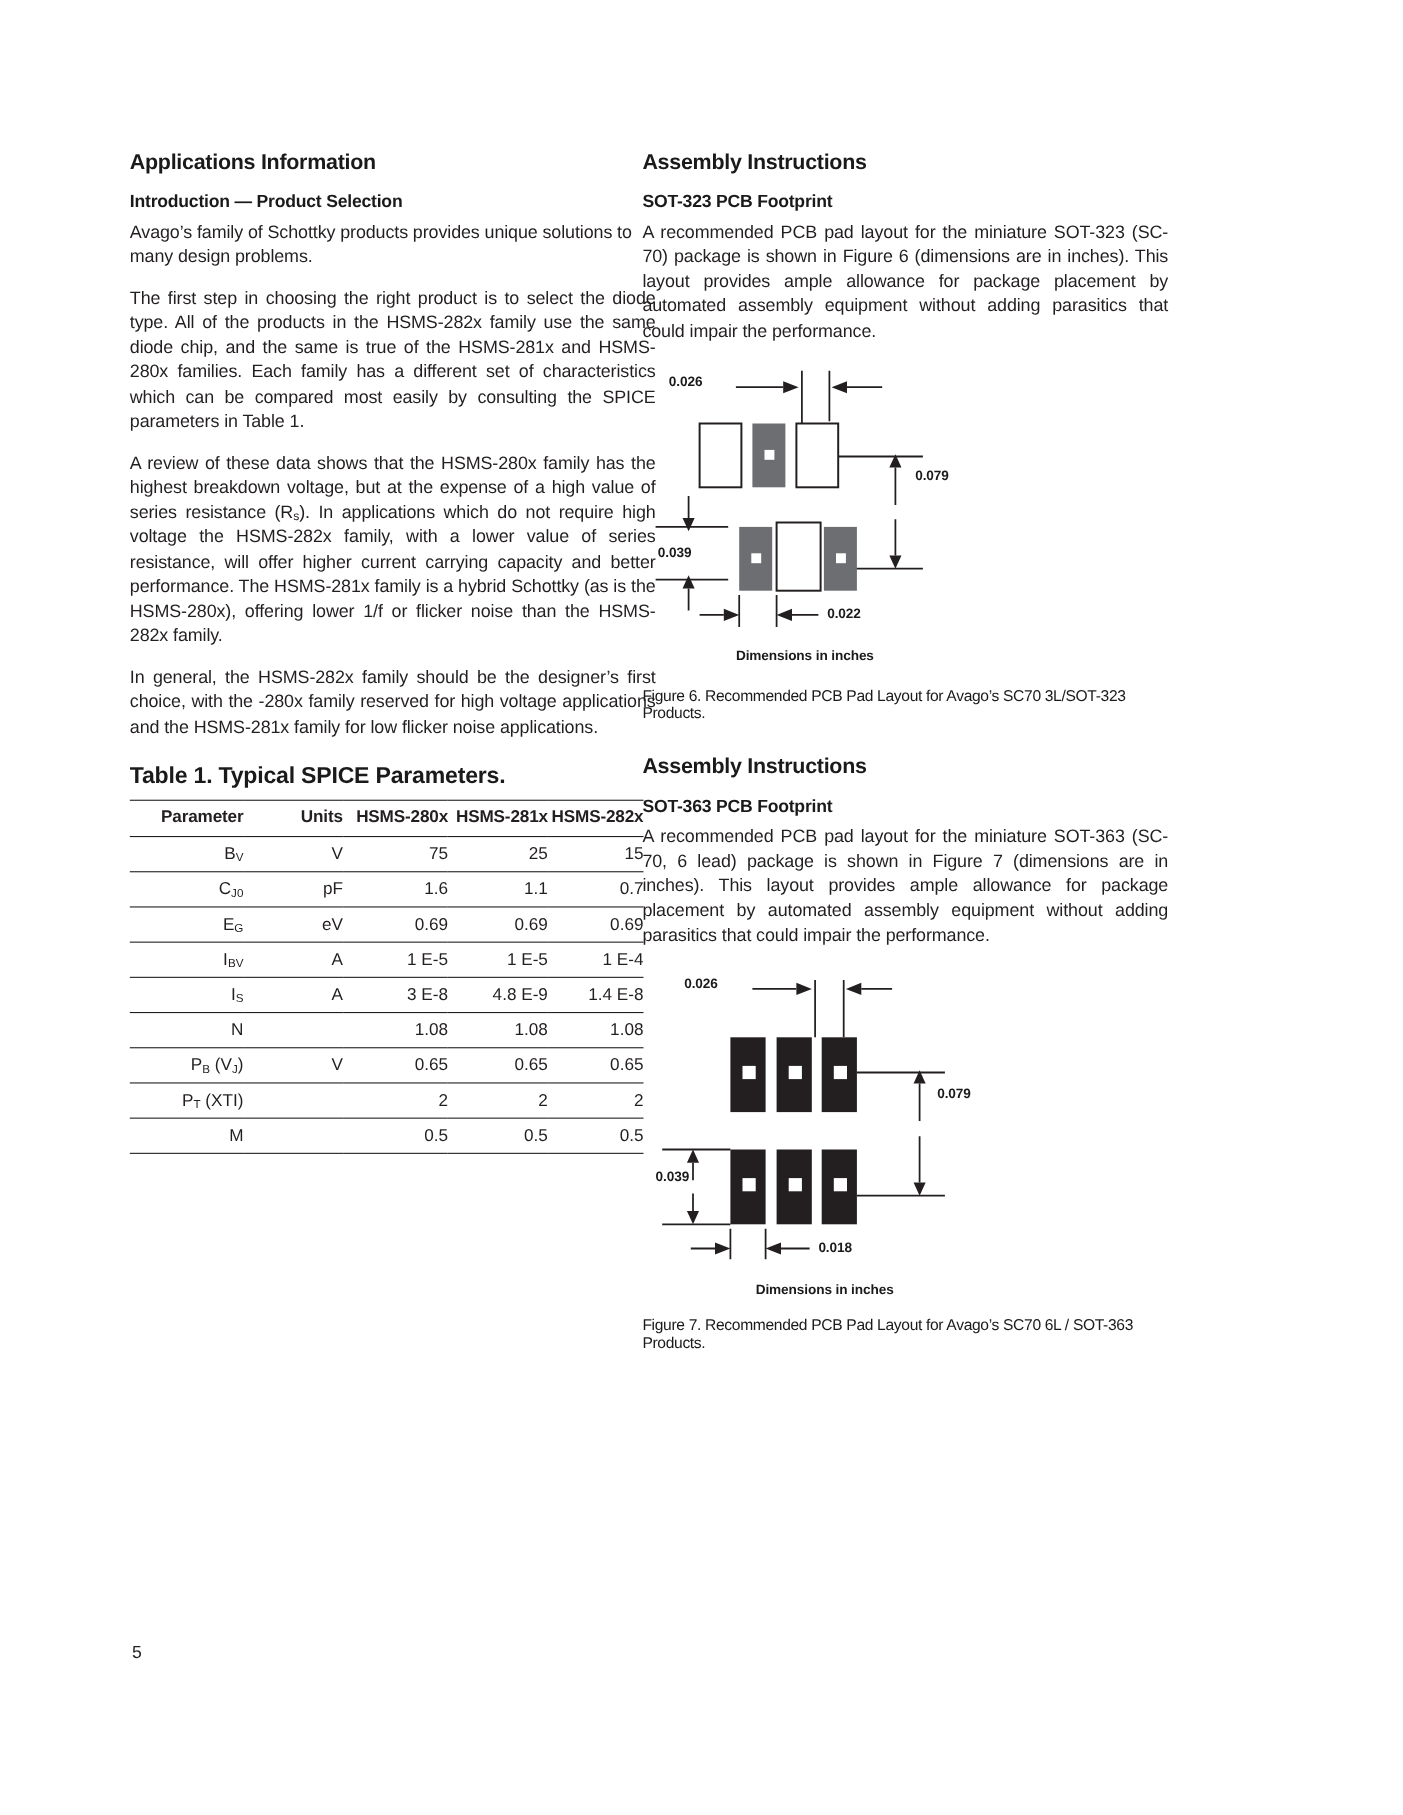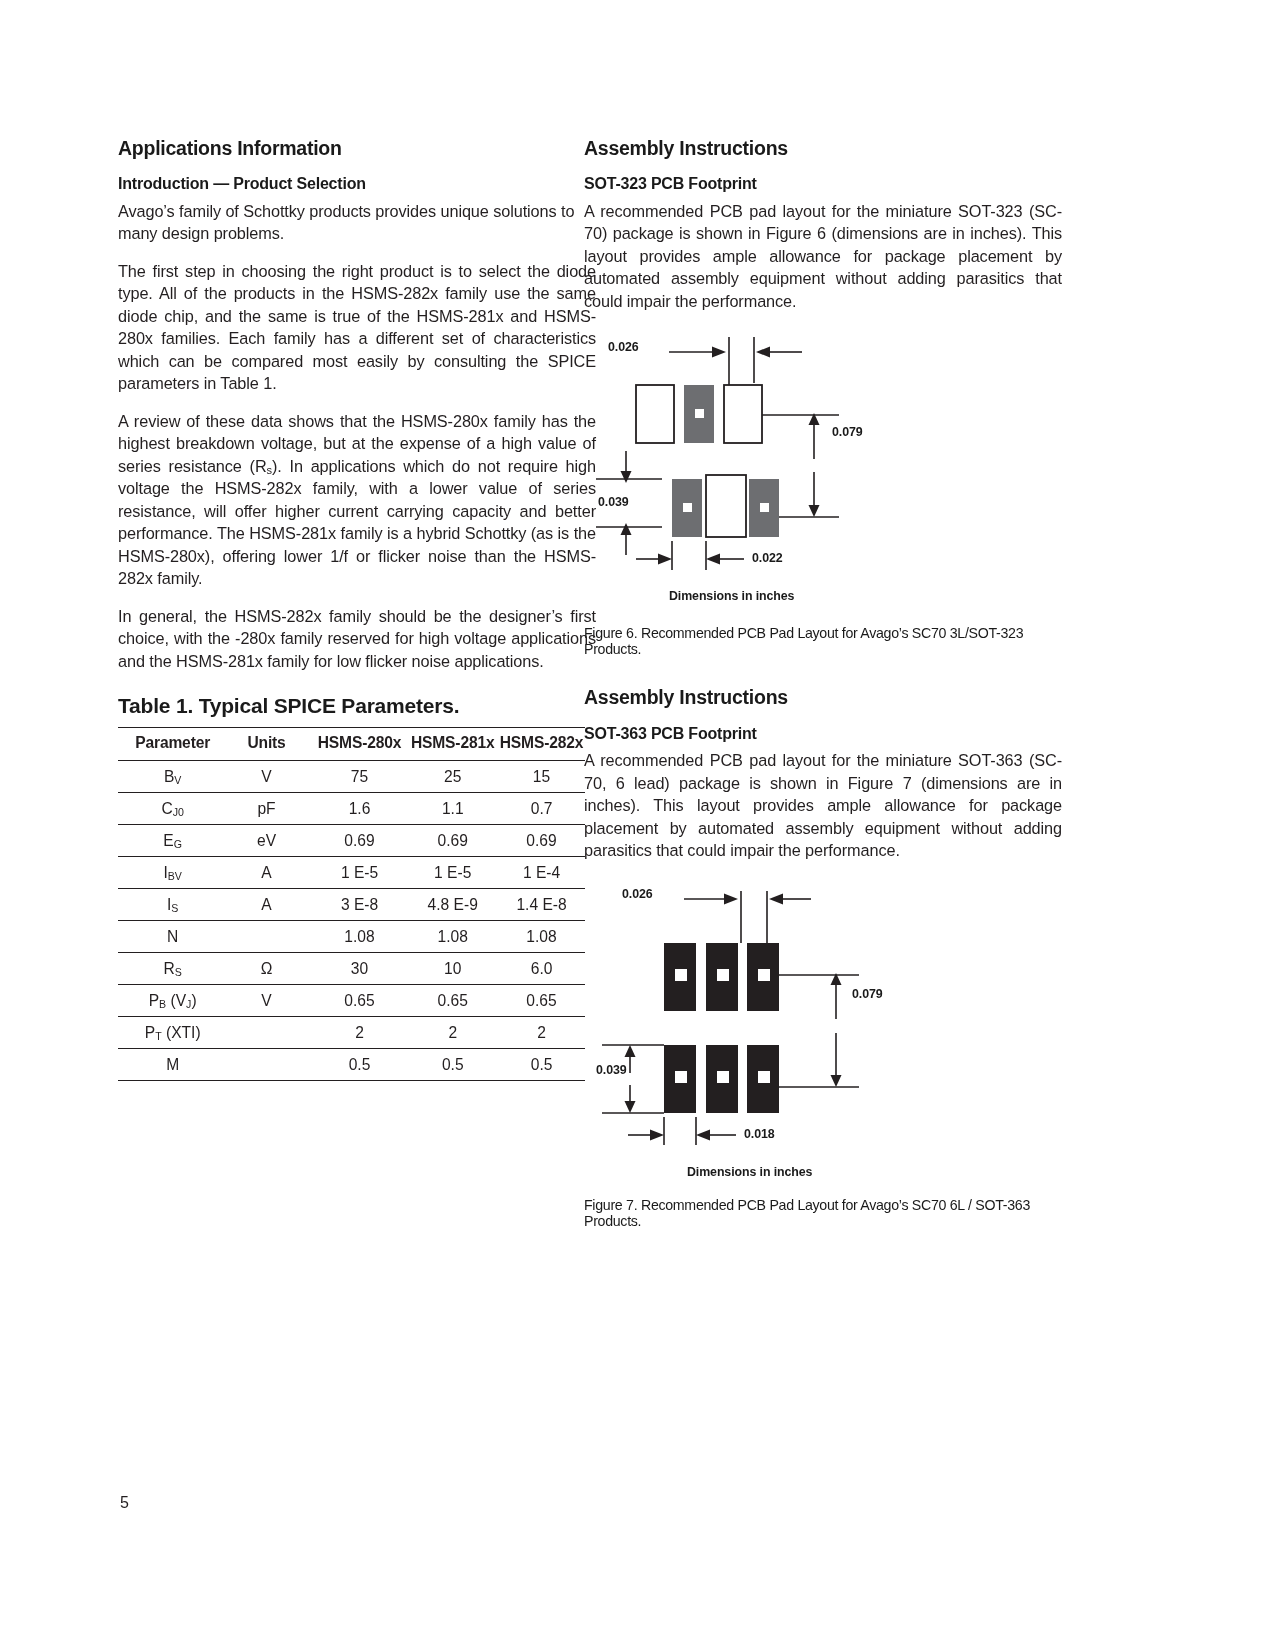--- a/index.html
+++ b/index.html
@@ -73,21 +73,21 @@
     color: #1a1a1a;
   }
   table.spice {
     border-collapse: collapse;
     width: 467px;
     font-size: 15.6px;
     color: #231f20;
   }
   table.spice th,
   table.spice td {
-    text-align: center;
+    text-align: right;
     padding: 7px 0 6px 0;
     font-weight: normal;
     vertical-align: baseline;
   }
   table.spice thead th {
     font-weight: bold;
     font-size: 15.6px;
     padding-top: 6px;
     padding-bottom: 8px;
     letter-spacing: -0.15px;
@@ -198,27 +198,20 @@
             <td class="c4">1.4 E-8</td>
           </tr>
           <tr>
             <td class="c0">N</td>
             <td class="c1"></td>
             <td class="c2">1.08</td>
             <td class="c3">1.08</td>
             <td class="c4">1.08</td>
           </tr>
           <tr>
-            <td class="c0">R<sub>S</sub></td>
-            <td class="c1">Ω</td>
-            <td class="c2">30</td>
-            <td class="c3">10</td>
-            <td class="c4">6.0</td>
-          </tr>
-          <tr>
             <td class="c0">P<sub>B</sub> (V<sub>J</sub>)</td>
             <td class="c1">V</td>
             <td class="c2">0.65</td>
             <td class="c3">0.65</td>
             <td class="c4">0.65</td>
           </tr>
           <tr>
             <td class="c0">P<sub>T</sub> (XTI)</td>
             <td class="c1"></td>
             <td class="c2">2</td>

